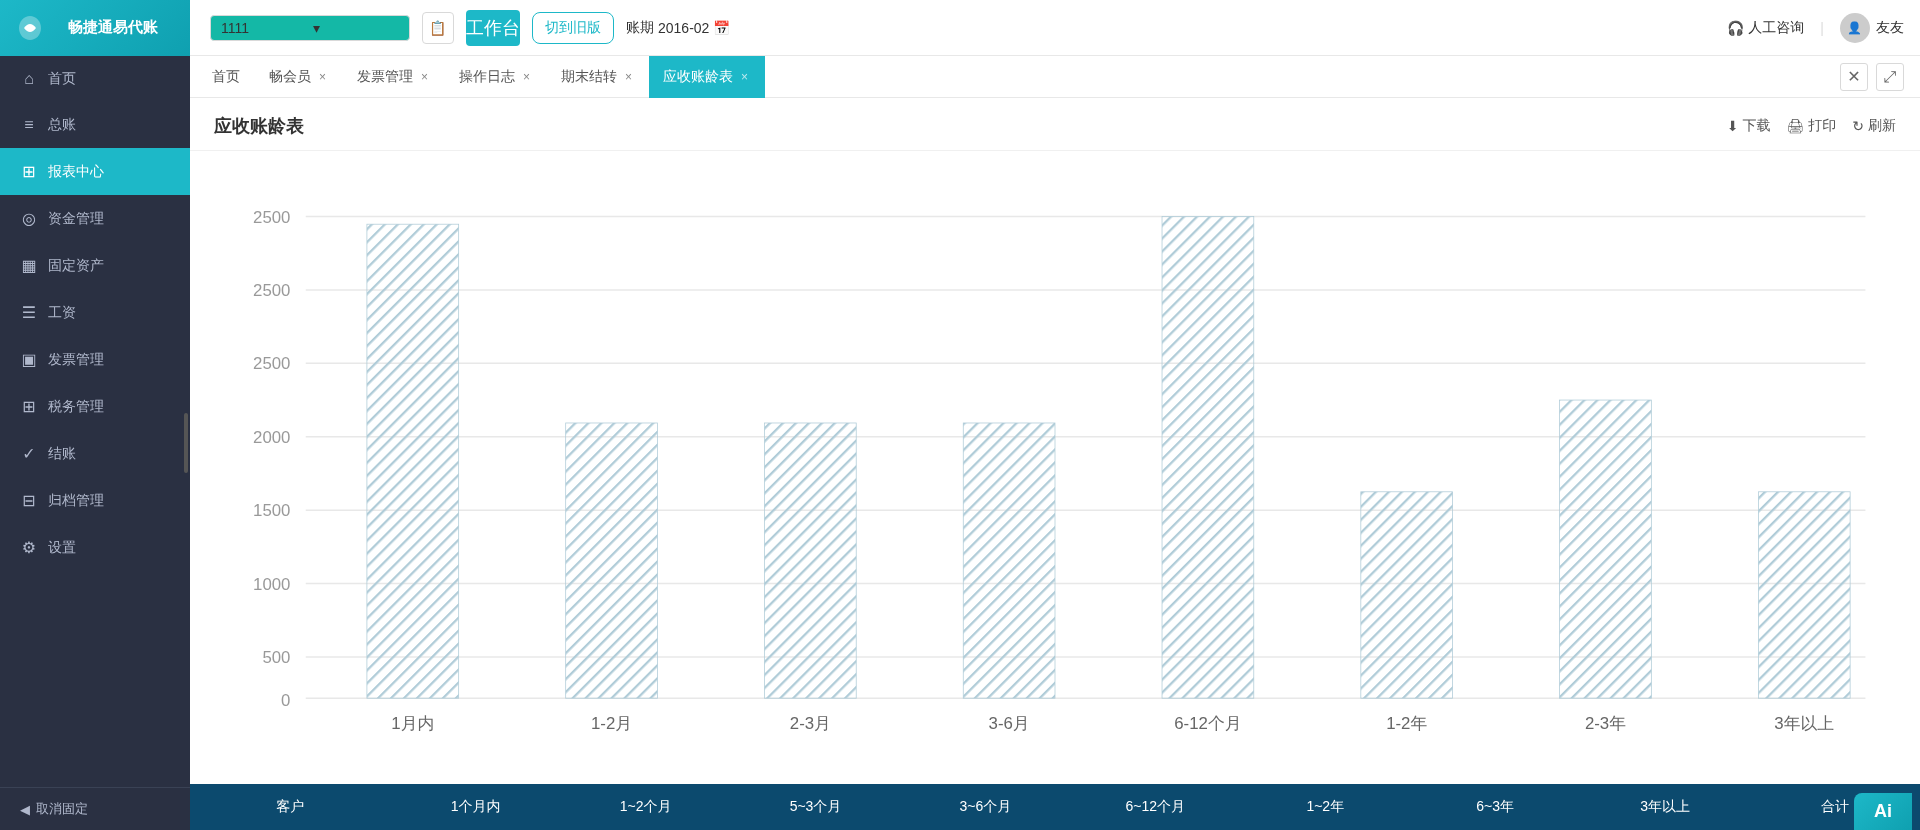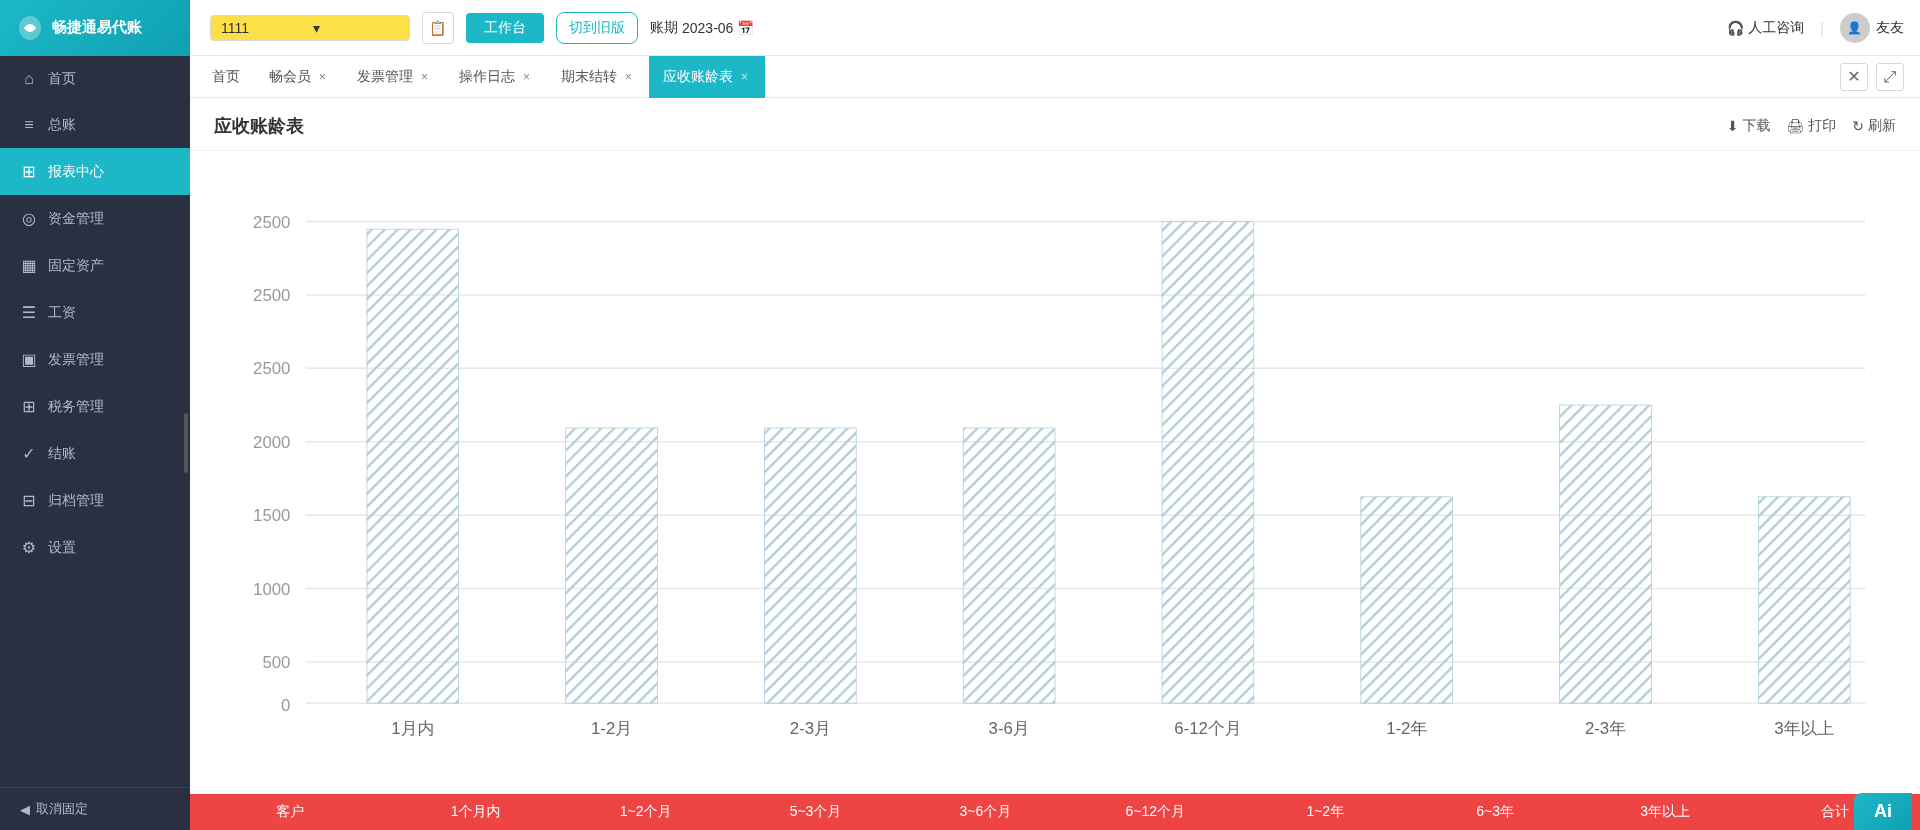--- a/index.html
+++ b/index.html
@@ -13,21 +13,21 @@
       align-items: center;
       padding: 0 16px;
       border-bottom: 1px solid #e8e8e8;
       flex-shrink: 0;
       z-index: 10;
     }
     .logo-area {
       width: 190px;
       display: flex;
       align-items: center;
-      gap: 8px;
+      gap: 24px;
       background: linear-gradient(135deg, #1db8c8, #0fa0b0);
       height: 56px;
       padding: 0 16px;
       margin-left: -16px;
     }
     .logo-icon {
       width: 28px;
       height: 28px;
     }
     .logo-text {
@@ -45,44 +45,44 @@
     }
     .company-select {
       display: flex;
       align-items: center;
       gap: 6px;
       border: 1px solid #d9d9d9;
       border-radius: 4px;
       padding: 4px 10px;
       min-width: 200px;
       cursor: pointer;
-      background: #fde047;
+      background: #14b8a6;
     }
     .company-select span { font-size: 14px; color: #333; flex: 1; }
     .chevron-down { color: #999; font-size: 12px; }
     .icon-btn {
       width: 32px;
       height: 32px;
       border: 1px solid #d9d9d9;
       border-radius: 4px;
       display: flex;
       align-items: center;
       justify-content: center;
       cursor: pointer;
       background: #fff;
       color: #666;
     }
     .workbench-btn {
       background: #1db8c8;
       color: #fff;
       border: none;
-      padding: 6px 18px;
+      padding: 6px 0;
       border-radius: 4px;
       cursor: pointer;
-      font-size: 14px;
+      font-size: 18px;
     }
     .switch-btn {
       border: 1px solid #1db8c8;
       color: #1db8c8;
       background: #fff;
       padding: 6px 12px;
       border-radius: 8px;
       cursor: pointer;
       font-size: 14px;
     }
@@ -280,25 +280,25 @@
       min-height: 0;
     }
 
     svg.chart-svg {
       width: 100%;
       height: 100%;
     }
 
     
     .table-header {
-      background: #ef4444;
+      background: #0c4a6e;
       color: #fff;
       display: flex;
       align-items: center;
-      height: 36px;
+      height: 46px;
       flex-shrink: 0;
     }
     .table-header .col {
       flex: 1;
       text-align: center;
       font-size: 14px;
       padding: 0 8px;
     }
     .table-header .col:first-child {
       flex: 1.2;
@@ -336,21 +336,21 @@
       <span>1111</span>
       <span class="chevron-down">▾</span>
     </div>
     <div class="icon-btn">
       <span>📋</span>
     </div>
     <button class="workbench-btn">工作台</button>
     <button class="switch-btn">切到旧版</button>
     <div class="period-info">
       <span>账期</span>
-      <span>2023-06</span>
+      <span>2016-02</span>
       <span>📅</span>
     </div>
   </div>
 
   <div class="header-right">
     <div class="consult-link">
       <span>🎧</span>
       <span>人工咨询</span>
     </div>
     <span class="divider">|</span>

